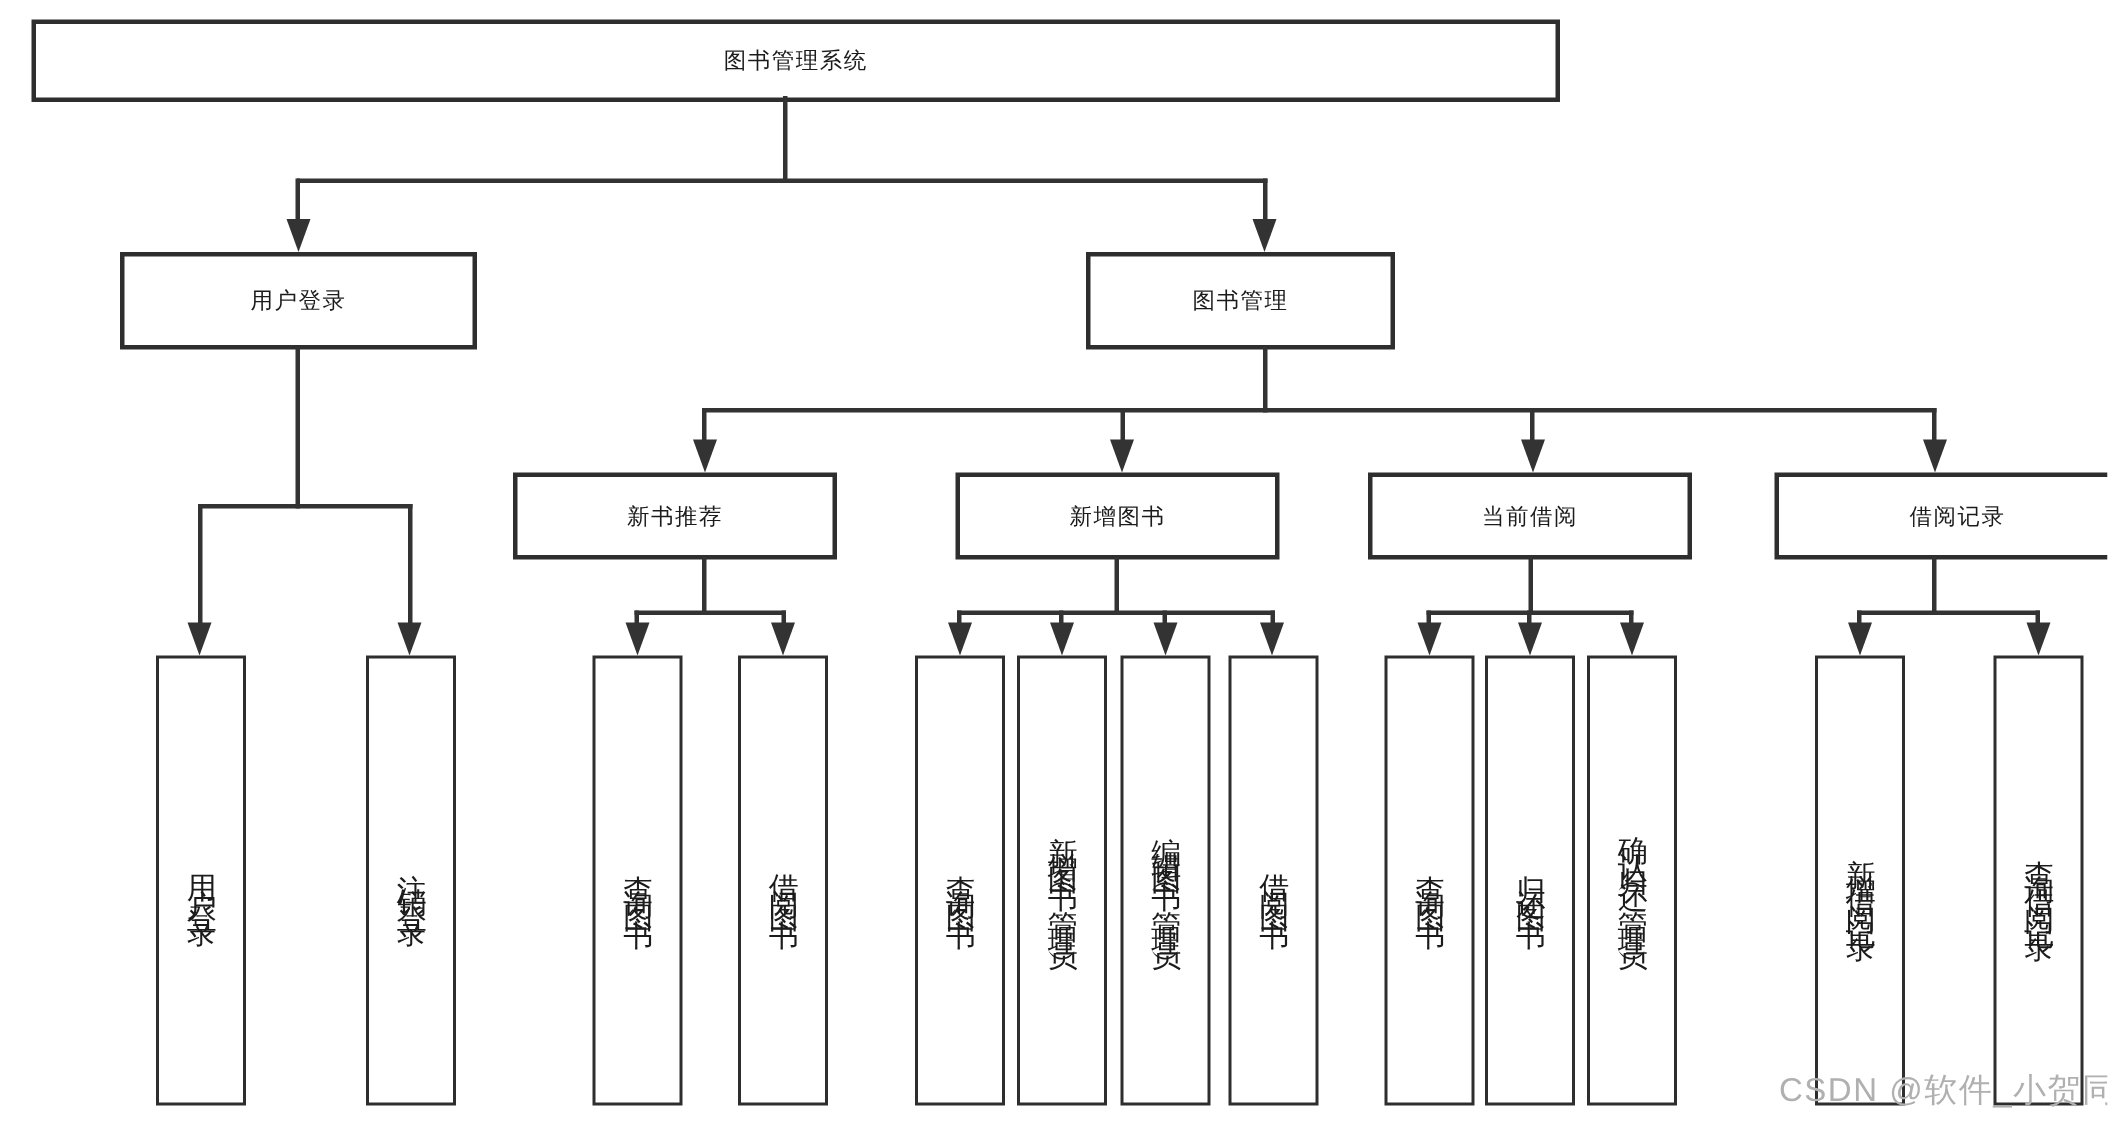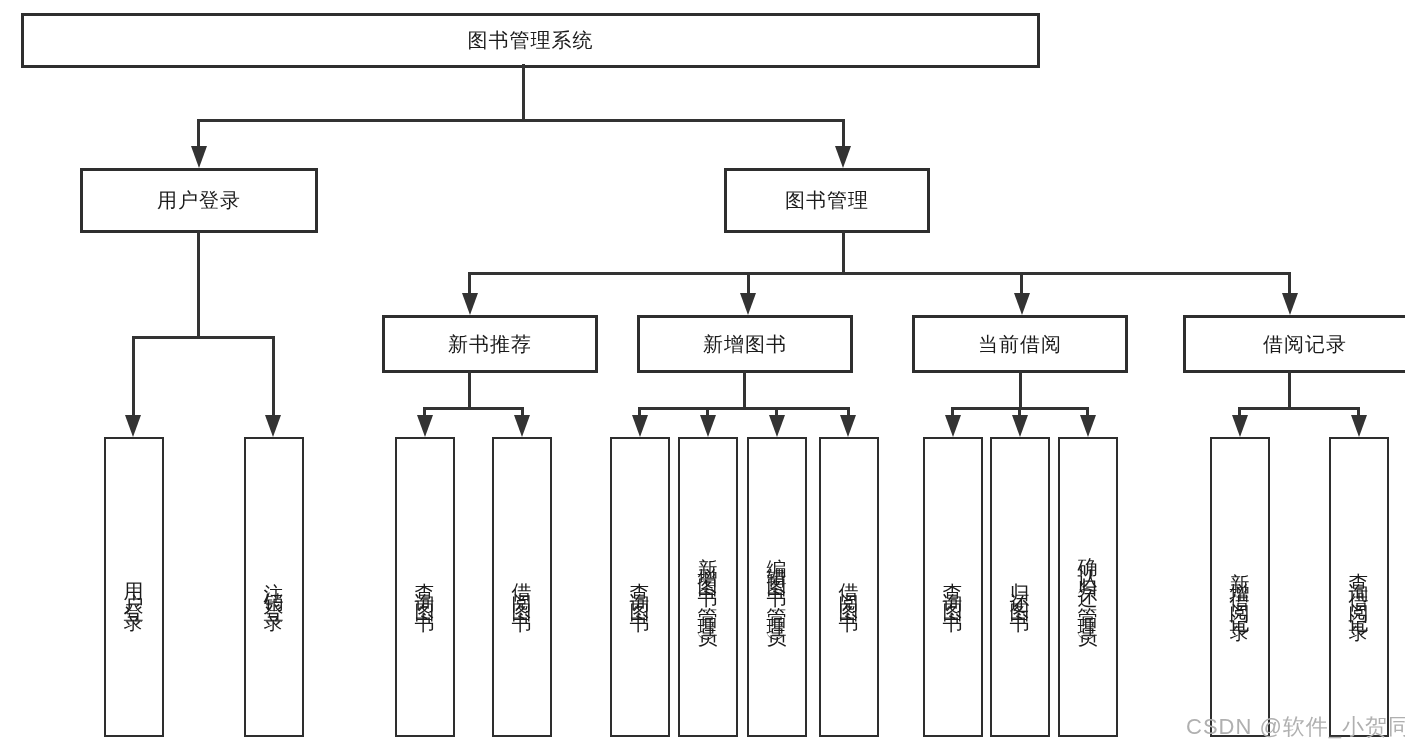--- a/index.html
+++ b/index.html
@@ -3,21 +3,21 @@
 <meta charset="utf-8">
 <style>
   html,body { margin:0; padding:0; background:#ffffff; }
   .canvas {
     position:relative; width:1405px; height:747px; background:#ffffff;
     font-family:"Liberation Sans","DejaVu Sans",sans-serif; overflow:hidden;
   }
   .node {
     position:absolute; box-sizing:border-box; background:#ffffff;
     border:3px solid #2e2e2e; display:flex; align-items:center; justify-content:center;
-    font-size:20px; color:#1b1b1b; letter-spacing:1px; white-space:nowrap;
+    font-size:15px; color:#1b1b1b; letter-spacing:1px; white-space:nowrap;
   }
   .leaf {
     border-width:2px;
     writing-mode:vertical-rl; text-orientation:mixed;
     letter-spacing:10px; font-size:20px; line-height:1;
     white-space:normal;
   }
   .vline { position:absolute; width:3px; background:#333333; }
   .hline { position:absolute; height:3px; background:#333333; }
   .arrow {
@@ -58,21 +58,21 @@
   <div class="hline" style="left:468px; top:272px; width:823px;"></div>
   <div class="vline" style="left:468px; top:272px; height:24px;"></div>
   <div class="arrow" style="left:462px; top:293px;"></div>
   <div class="vline" style="left:747px; top:272px; height:24px;"></div>
   <div class="arrow" style="left:740px; top:293px;"></div>
   <div class="vline" style="left:1020px; top:272px; height:24px;"></div>
   <div class="arrow" style="left:1014px; top:293px;"></div>
   <div class="vline" style="left:1288px; top:272px; height:24px;"></div>
   <div class="arrow" style="left:1282px; top:293px;"></div>
 
-  <div class="node" style="left:382px; top:315px; width:216px; height:58px;">新书推荐</div>
+  <div class="node" style="left:342px; top:315px; width:216px; height:58px;">新书推荐</div>
   <div class="node" style="left:637px; top:315px; width:216px; height:58px;">新增图书</div>
   <div class="node" style="left:912px; top:315px; width:216px; height:58px;">当前借阅</div>
   <div class="node" style="left:1183px; top:315px; width:244px; height:58px;">借阅记录</div>
 
   <div class="vline" style="left:468px; top:371px; height:39px;"></div>
   <div class="hline" style="left:423px; top:407px; width:101px;"></div>
   <div class="vline" style="left:423px; top:407px; height:12px;"></div>
   <div class="arrow" style="left:417px; top:415px;"></div>
   <div class="vline" style="left:521px; top:407px; height:12px;"></div>
   <div class="arrow" style="left:514px; top:415px;"></div>

